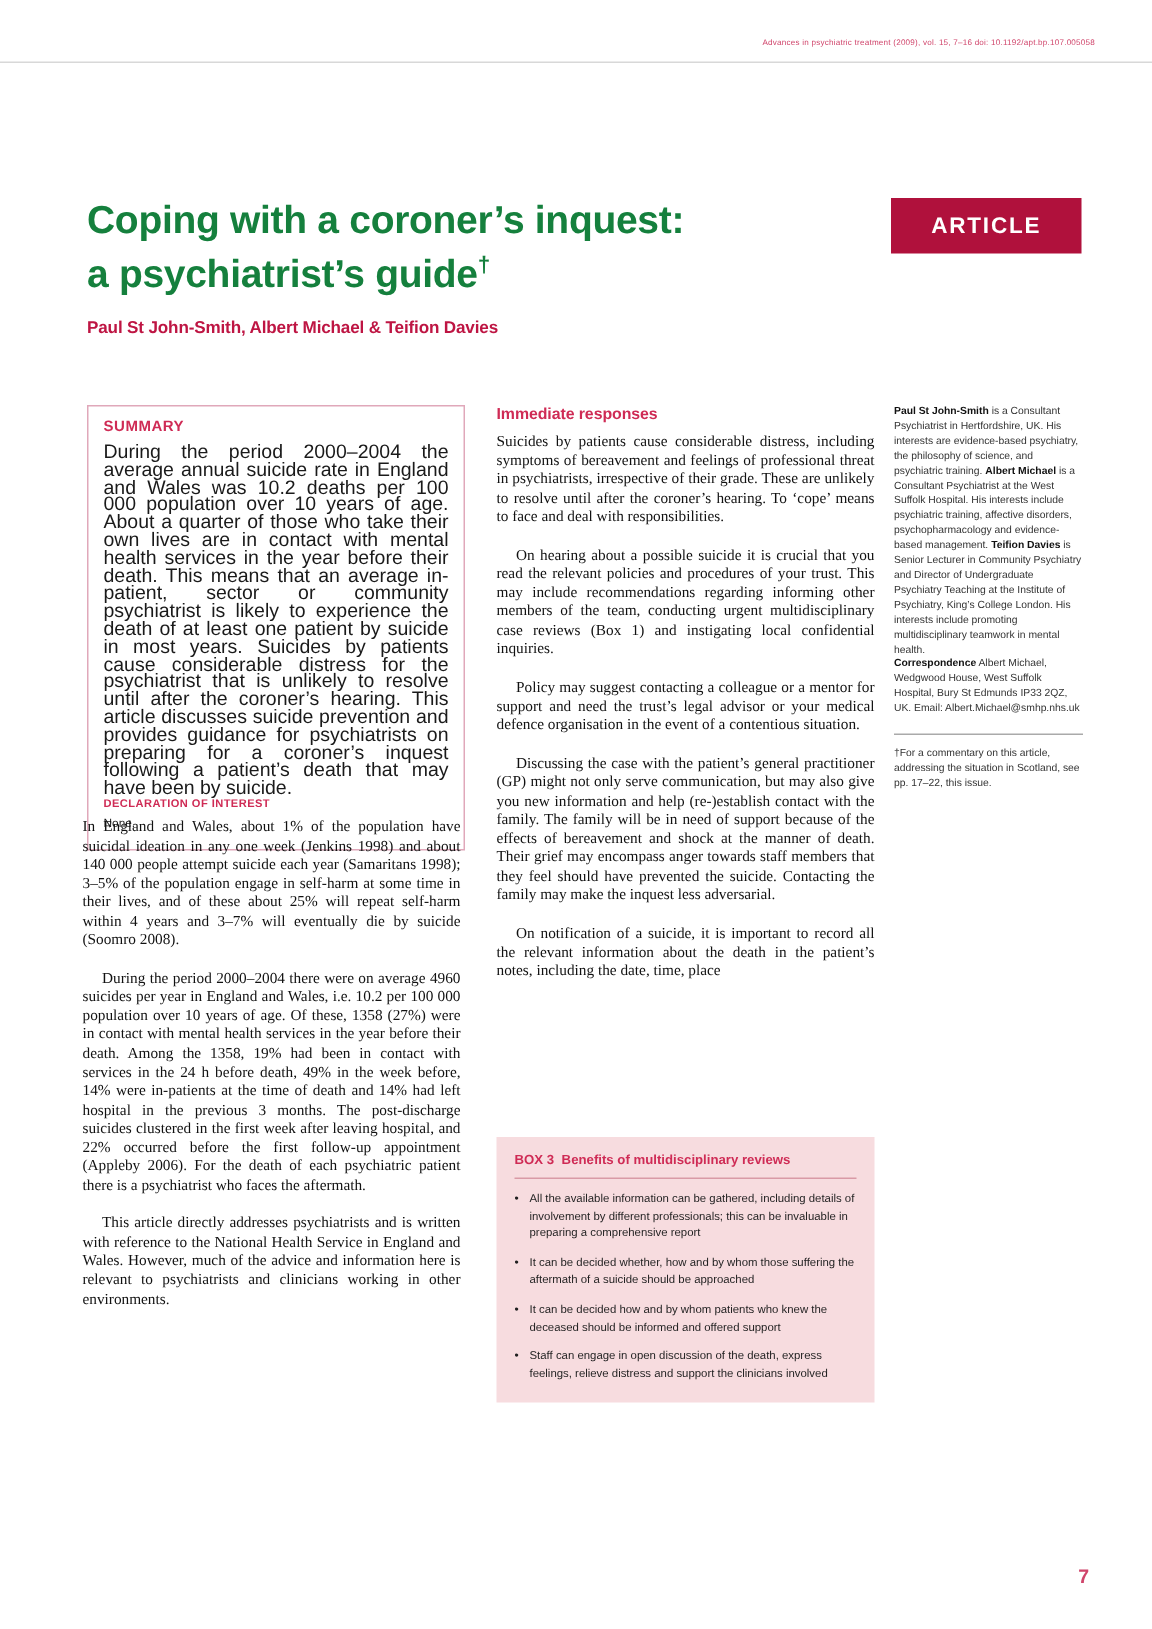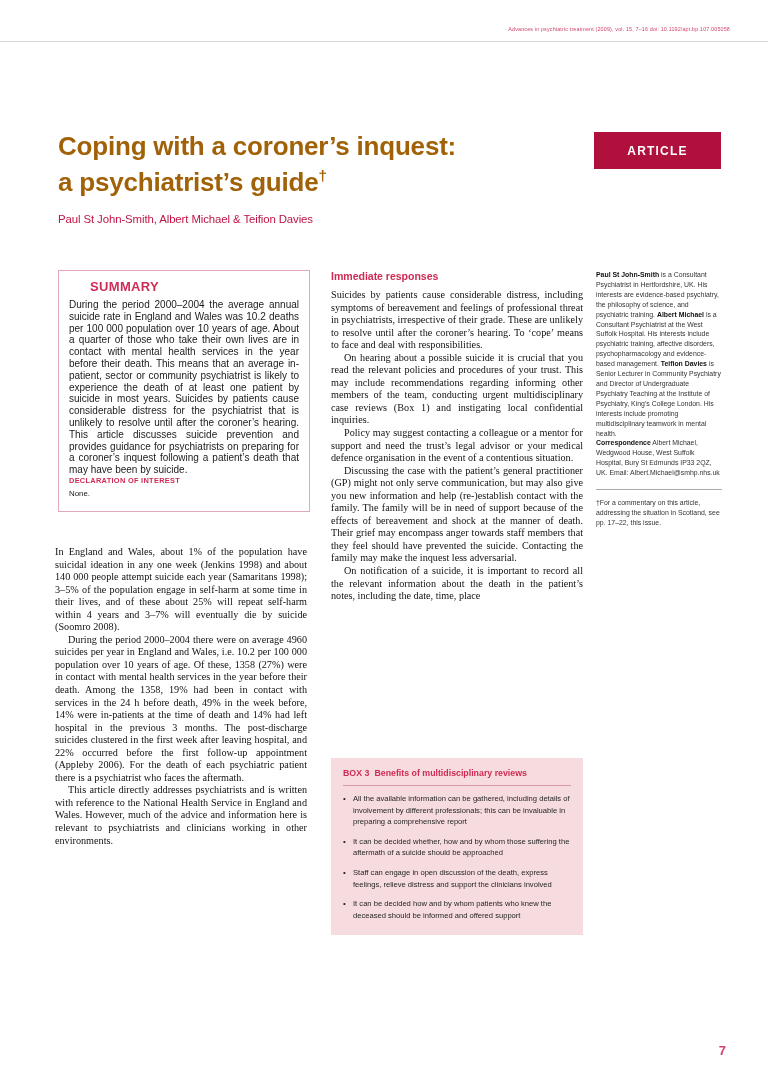--- a/index.html
+++ b/index.html
@@ -44,78 +44,77 @@
   
   .title {
     position: absolute;
     left: 58px;
     top: 128px;
     width: 470px;
     font-family: "Liberation Sans", sans-serif;
     font-weight: bold;
     font-size: 26px;
     line-height: 36px;
-    color: #a16207;
+    color: #15803d;
     letter-spacing: -0.2px;
   }
   .title .dagger {
     font-size: 15px;
     vertical-align: super;
     line-height: 0;
   }
   .authors {
     position: absolute;
     left: 58px;
     top: 213px;
     font-family: "Liberation Sans", sans-serif;
-    font-weight: normal;
+    font-weight: bold;
     font-size: 11.4px;
     color: #be1543;
     letter-spacing: -0.1px;
   }
 
   .article-badge {
     position: absolute;
     left: 594px;
     top: 132px;
     width: 127px;
     height: 37px;
     background: #b0113c;
     color: #ffffff;
     font-family: "Liberation Sans", sans-serif;
     font-weight: bold;
-    font-size: 12px;
+    font-size: 15px;
     letter-spacing: 1.2px;
     display: flex;
     align-items: center;
     justify-content: center;
   }
 
   
   .summary-box {
     position: absolute;
     left: 58px;
     top: 270px;
     width: 252px;
     border: 1px solid #e0a8ba;
     box-sizing: border-box;
     padding: 8px 10px 12px 10px;
   }
   .summary-label {
     font-family: "Liberation Sans", sans-serif;
     font-weight: bold;
-    font-size: 13px;
+    font-size: 10px;
     letter-spacing: 0.35px;
     color: #cf2b55;
     margin-bottom: 5px;
-    margin-left: 21px;
   }
   .summary-text {
     font-family: "Liberation Sans", sans-serif;
-    font-size: 10px;
+    font-size: 13px;
     line-height: 11.8px;
     color: #1a1a1a;
     text-align: justify;
     margin: 0;
   }
   .doi-label {
     font-family: "Liberation Sans", sans-serif;
     font-weight: bold;
     font-size: 7.4px;
     letter-spacing: 0.3px;
@@ -150,20 +149,21 @@
     line-height: 12.55px;
     color: #111;
     text-align: justify;
     margin: 0;
     text-indent: 0;
     -webkit-hyphens: none;
     hyphens: none;
   }
   .body-p + .body-p {
     text-indent: 13px;
+    margin-top: 13px;
   }
 
   .section-head {
     font-family: "Liberation Sans", sans-serif;
     font-weight: bold;
     font-size: 10.6px;
     color: #cf2b55;
     margin: 0 0 7px 0;
     letter-spacing: -0.05px;
   }
@@ -302,22 +302,22 @@
   </div>
 
   <div class="box1">
     <div class="box1-title">
       <span class="num">BOX 3</span><span>Benefits of multidisciplinary reviews</span>
     </div>
     <div class="box1-rule"></div>
     <ul class="box1-list">
       <li>All the available information can be gathered, including details of involvement by different professionals; this can be invaluable in preparing a comprehensive report</li>
       <li>It can be decided whether, how and by whom those suffering the aftermath of a suicide should be approached</li>
+      <li>It can be decided how and by whom patients who knew the deceased should be informed and offered support</li>
       <li>Staff can engage in open discussion of the death, express feelings, relieve distress and support the clinicians involved</li>
-      <li>It can be decided how and by whom patients who knew the deceased should be informed and offered support</li>
     </ul>
   </div>
 
   <div class="sidebar">
     <p class="bio"><b>Paul St John-Smith</b><span> is a Consultant Psychiatrist in Hertfordshire, UK. His interests are evidence-based psychiatry, the philosophy of science, and psychiatric training. </span><b>Albert Michael</b><span> is a Consultant Psychiatrist at the West Suffolk Hospital. His interests include psychiatric training, affective disorders, psychopharmacology and evidence-based management. </span><b>Teifion Davies</b><span> is Senior Lecturer in Community Psychiatry and Director of Undergraduate Psychiatry Teaching at the Institute of Psychiatry, King’s College London. His interests include promoting multidisciplinary teamwork in mental health.</span></p>
     <p class="bio"><b>Correspondence</b><span>  Albert Michael, Wedgwood House, West Suffolk Hospital, Bury St Edmunds IP33 2QZ, UK. Email: Albert.Michael@smhp.nhs.uk</span></p>
     <div class="sidebar-rule"></div>
     <p class="footnote">†For a commentary on this article, addressing the situation in Scotland, see pp. 17–22, this issue.</p>
   </div>
 

